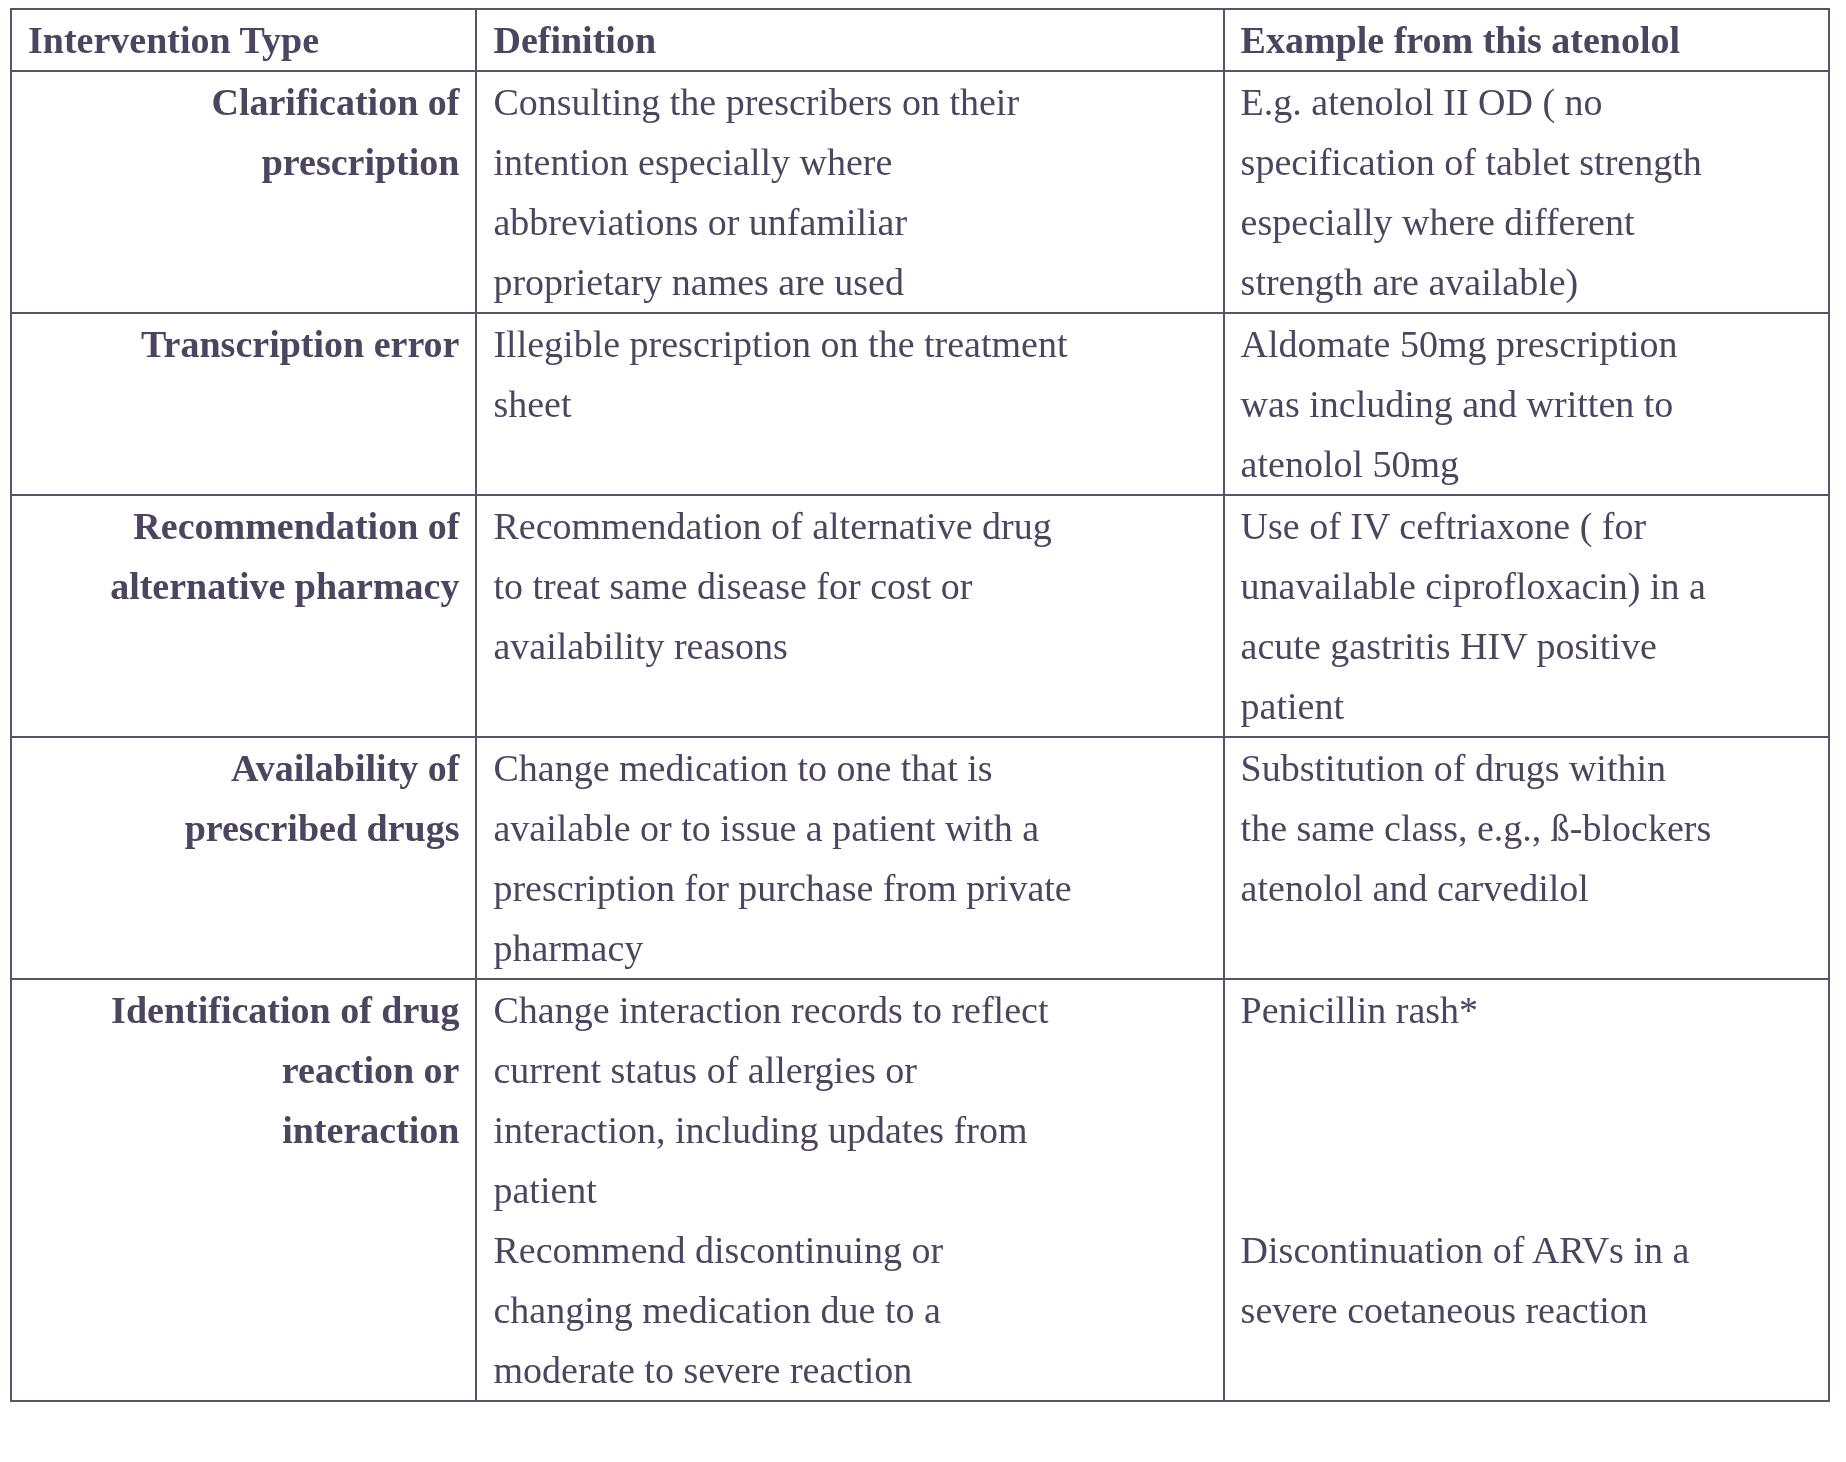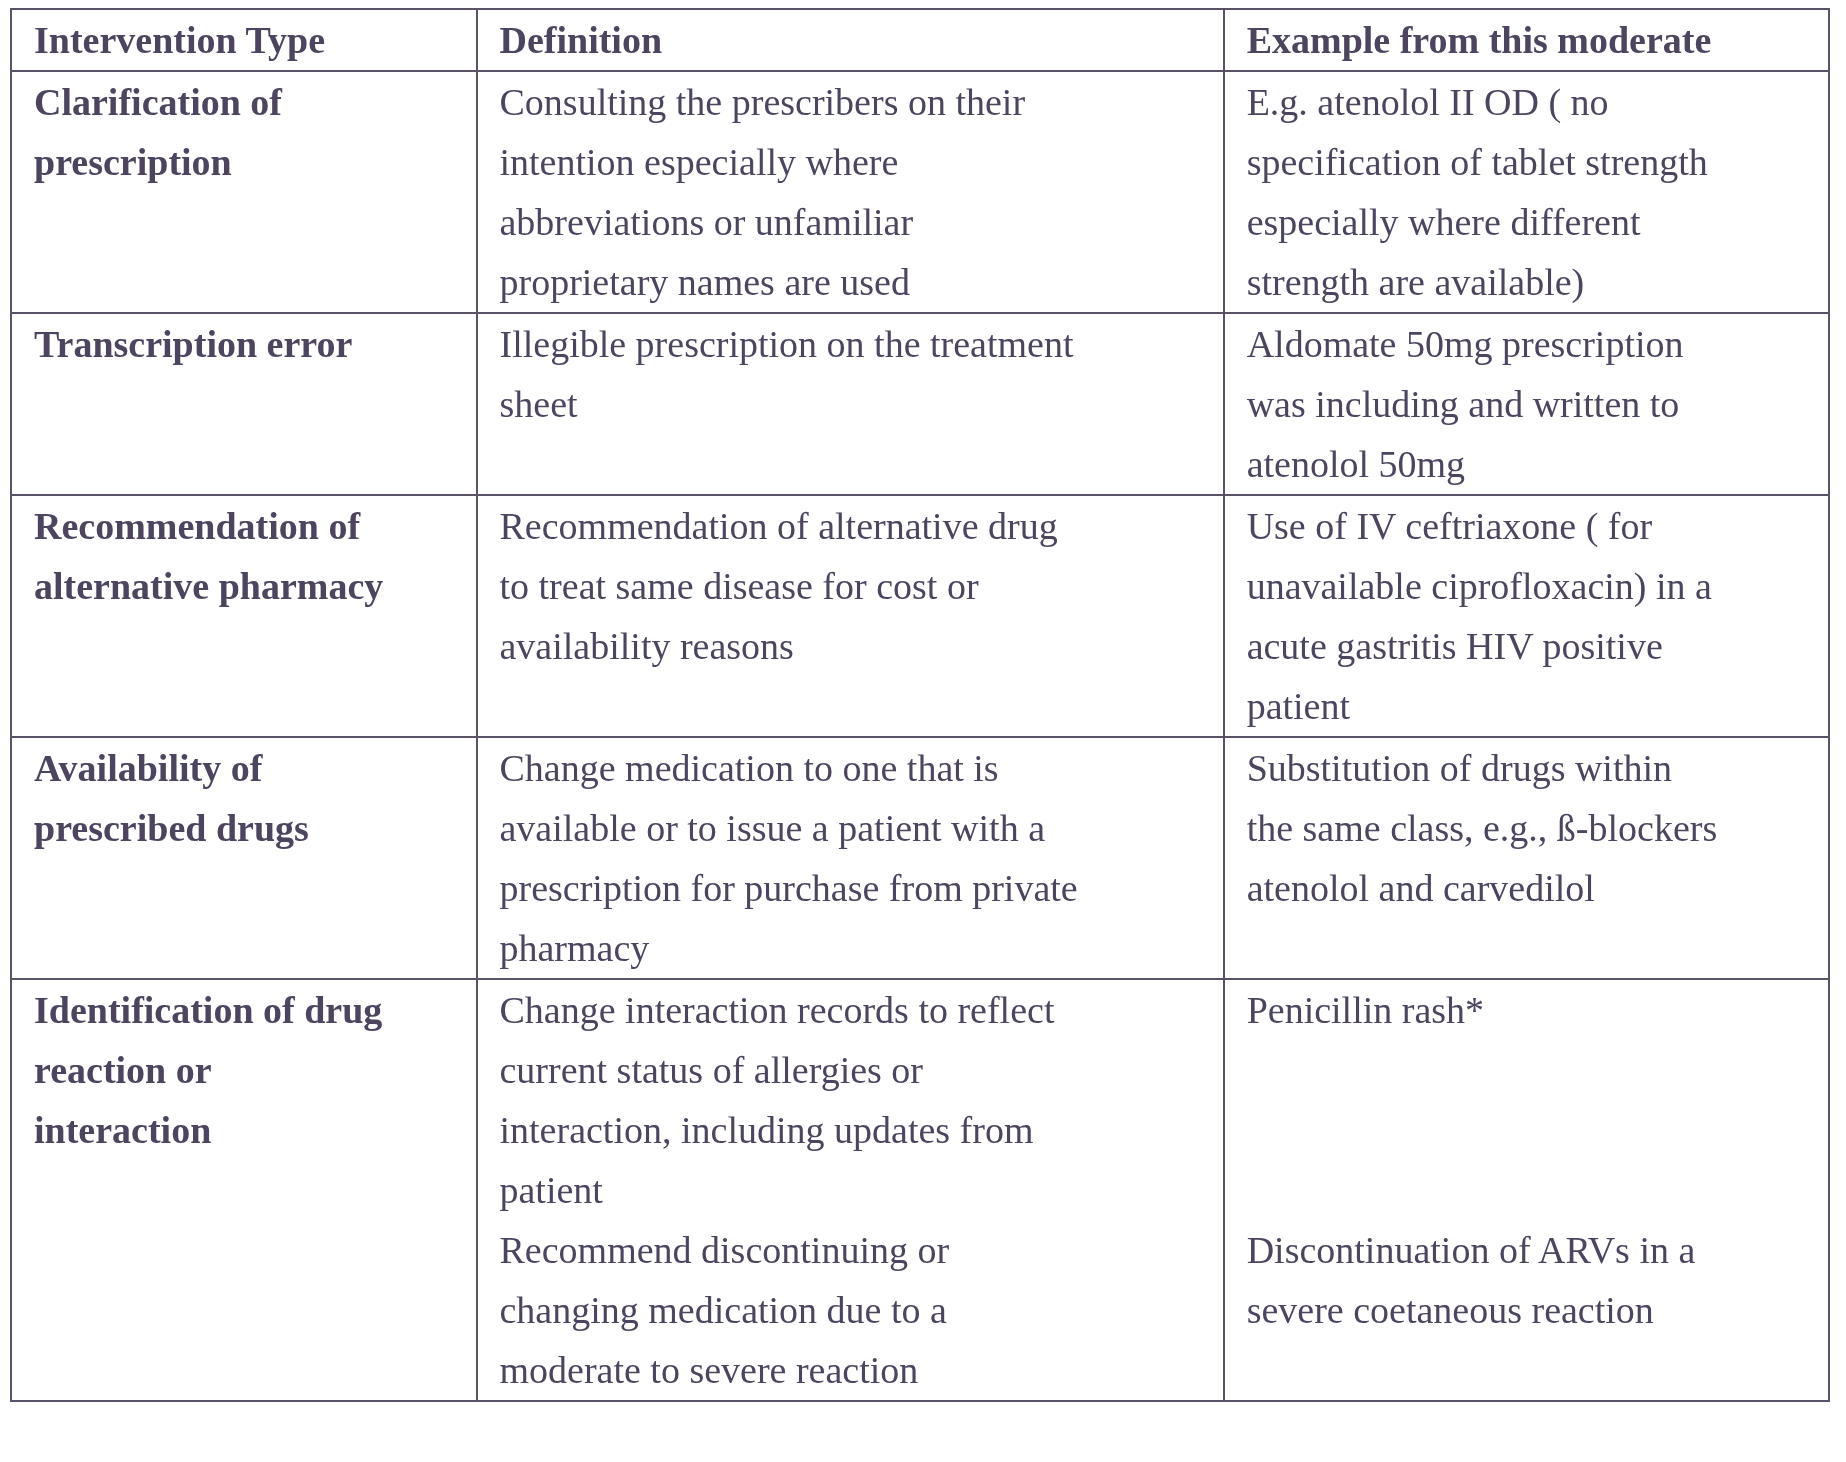--- a/index.html
+++ b/index.html
@@ -10,49 +10,49 @@
     width:1820px;
     border-collapse:collapse;
     font-family:"Liberation Serif", "DejaVu Serif", serif;
     color:#4d4560;
     font-size:38px;
     line-height:60px;
   }
   table.iv td, table.iv th {
     border:2px solid #5a5268;
     vertical-align:top;
-    padding:0 22px;
+    padding:0 16px;
   }
   table.iv th {
     font-weight:bold; text-align:left; height:60px;
   }
   col.c1 { width:466px; }
   col.c2 { width:748px; }
   col.c3 { width:606px; }
   td.type {
-    font-weight:bold; text-align:left; vertical-align:middle;
+    font-weight:bold; text-align:right; vertical-align:middle;
   }
   .line { display:block; white-space:nowrap; }
   .spacer { display:block; height:60px; }
 </style>
 </head>
 <body>
 
 <div class="page">
 <table class="iv">
   <colgroup>
         <col class="c1">
         <col class="c2">
         <col class="c3">
       </colgroup>
   <thead>
     <tr>
       <th>Intervention Type</th>
       <th>Definition</th>
-      <th>Example from this moderate</th>
+      <th>Example from this atenolol</th>
     </tr>
   </thead>
   <tbody>
 
     <tr>
       <td class="type">
         <span class="line">Clarification of</span>
         <span class="line">prescription</span>
       </td>
       <td>

